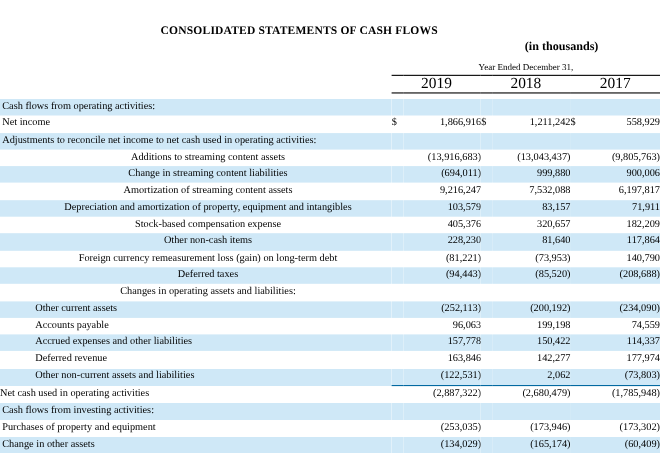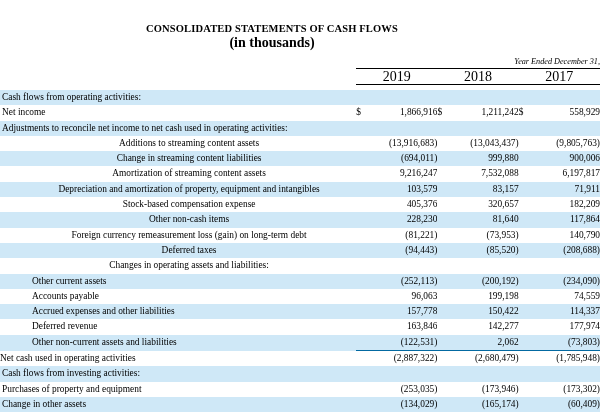--- a/index.html
+++ b/index.html
@@ -24,23 +24,24 @@
     text-align: center;
     padding-top: 6px;
   }
   .doc-title {
     font-size: 10.5px;
     font-weight: bold;
     letter-spacing: 0.15px;
     line-height: 14px;
   }
   .doc-subtitle {
-    font-size: 14px;
+    font-size: 11px;
     font-weight: bold;
     line-height: 13px;
+    text-align: right;
   }
   table.cf {
     width: 600px;
     border-collapse: collapse;
     table-layout: fixed;
     font-size: 9.4px;
     margin-top: 6px;
   }
   table.cf td, table.cf th {
     padding: 0;
@@ -49,27 +50,26 @@
     font-weight: normal;
     white-space: nowrap;
     overflow: hidden;
   }
   
   col.c-label { width: 355px; }
   col.c-sym   { width: 11px; }
   col.c-num   { width: 70px; }
 
   .hdr-span {
-    text-align: right;
+    text-align: center;
     font-size: 8.2px;
     font-weight: bold;
     height: 13px;
     line-height: 13px;
     border-bottom: 1px solid #000;
-    font-style: italic;
   }
   .hdr-year {
     text-align: center;
     font-size: 14px;
     font-weight: bold;
     height: 14px;
     line-height: 15px;
     border-bottom: 1px solid #000;
   }
   .spacer-row td { height: 5px; }

